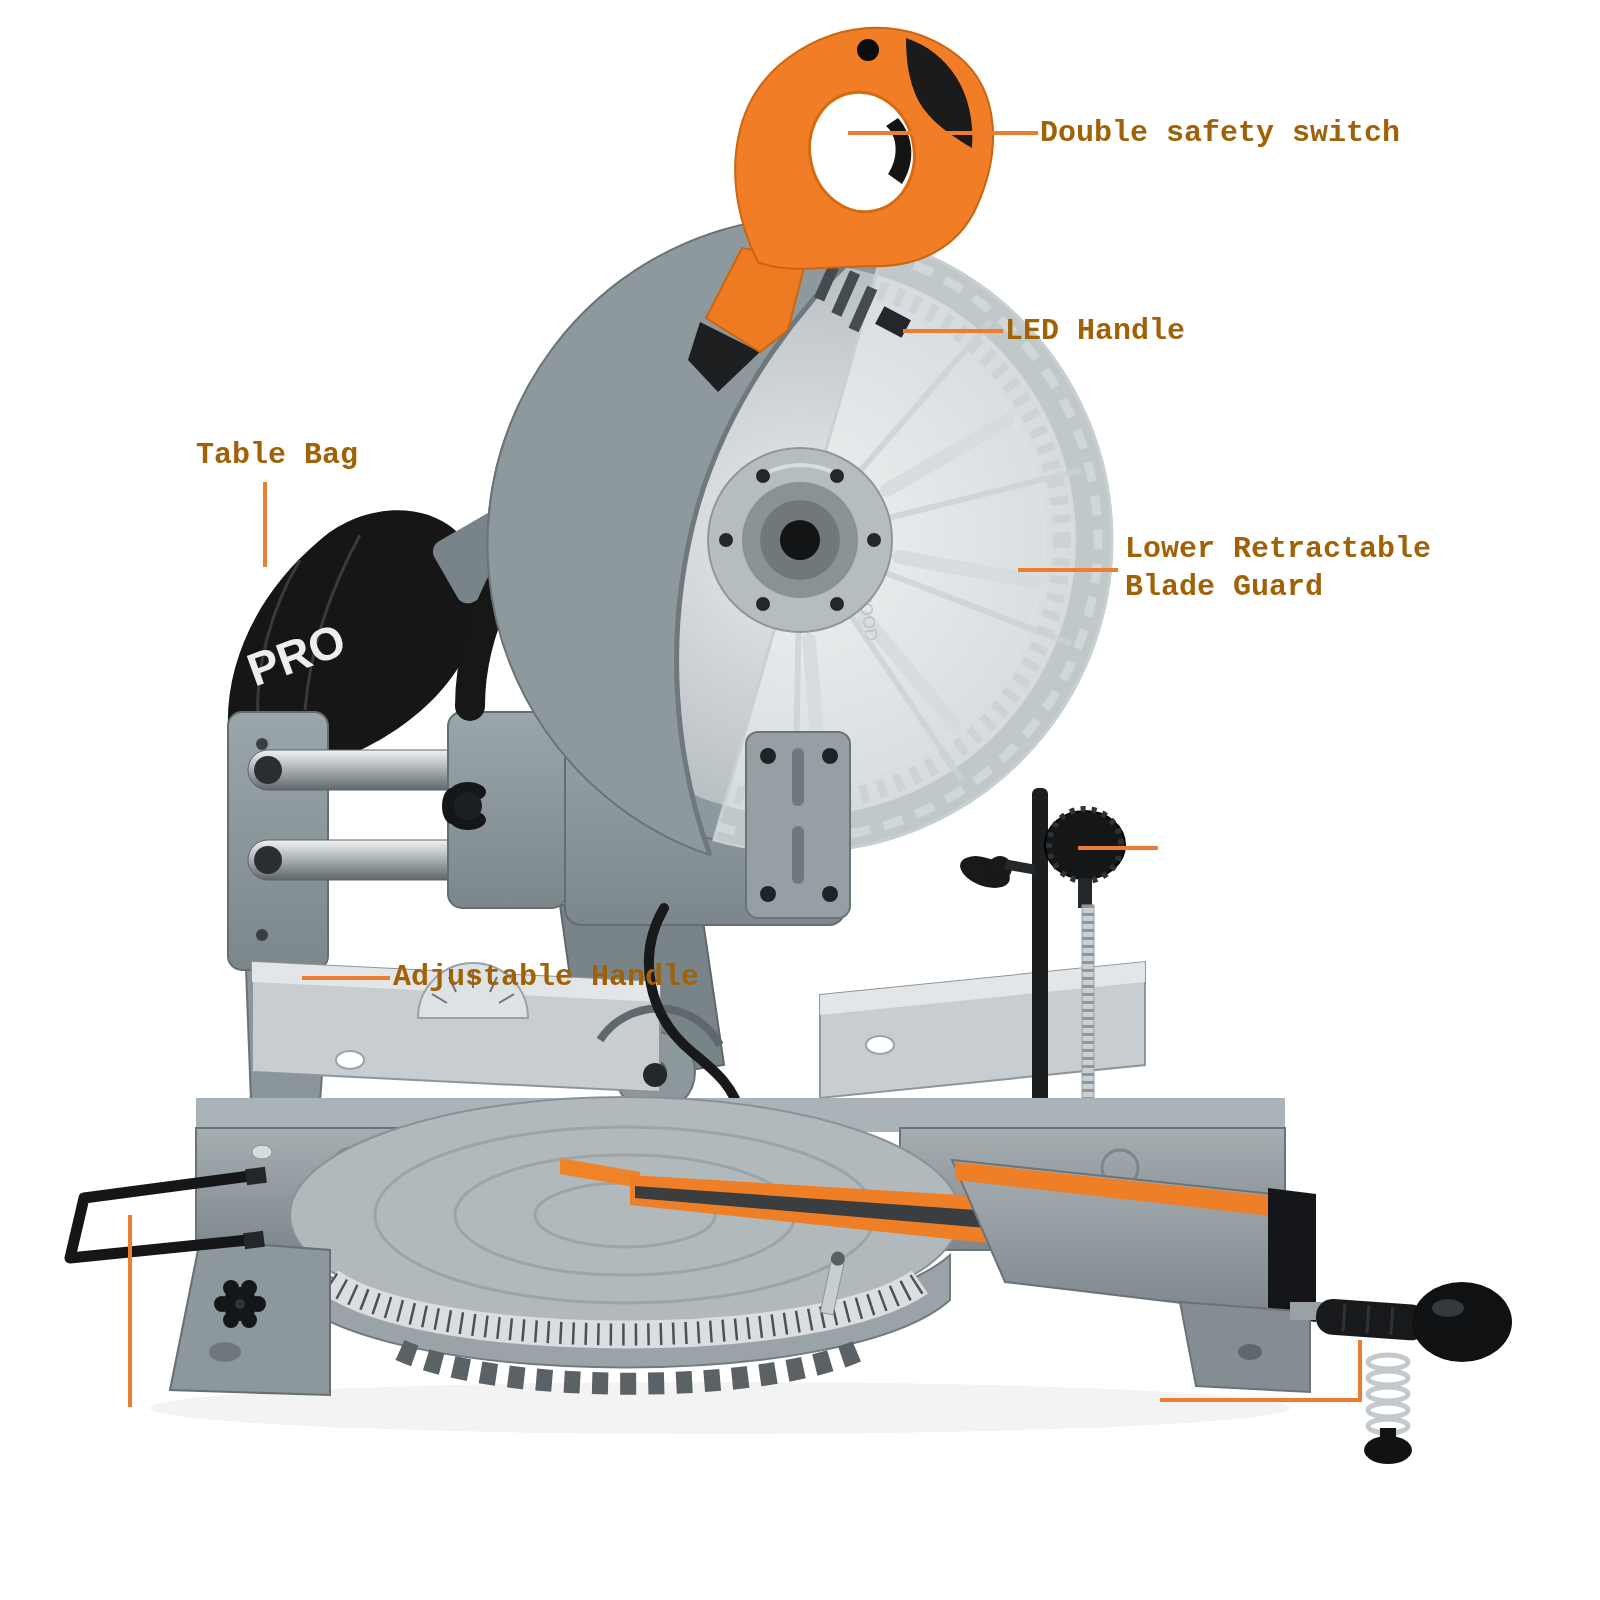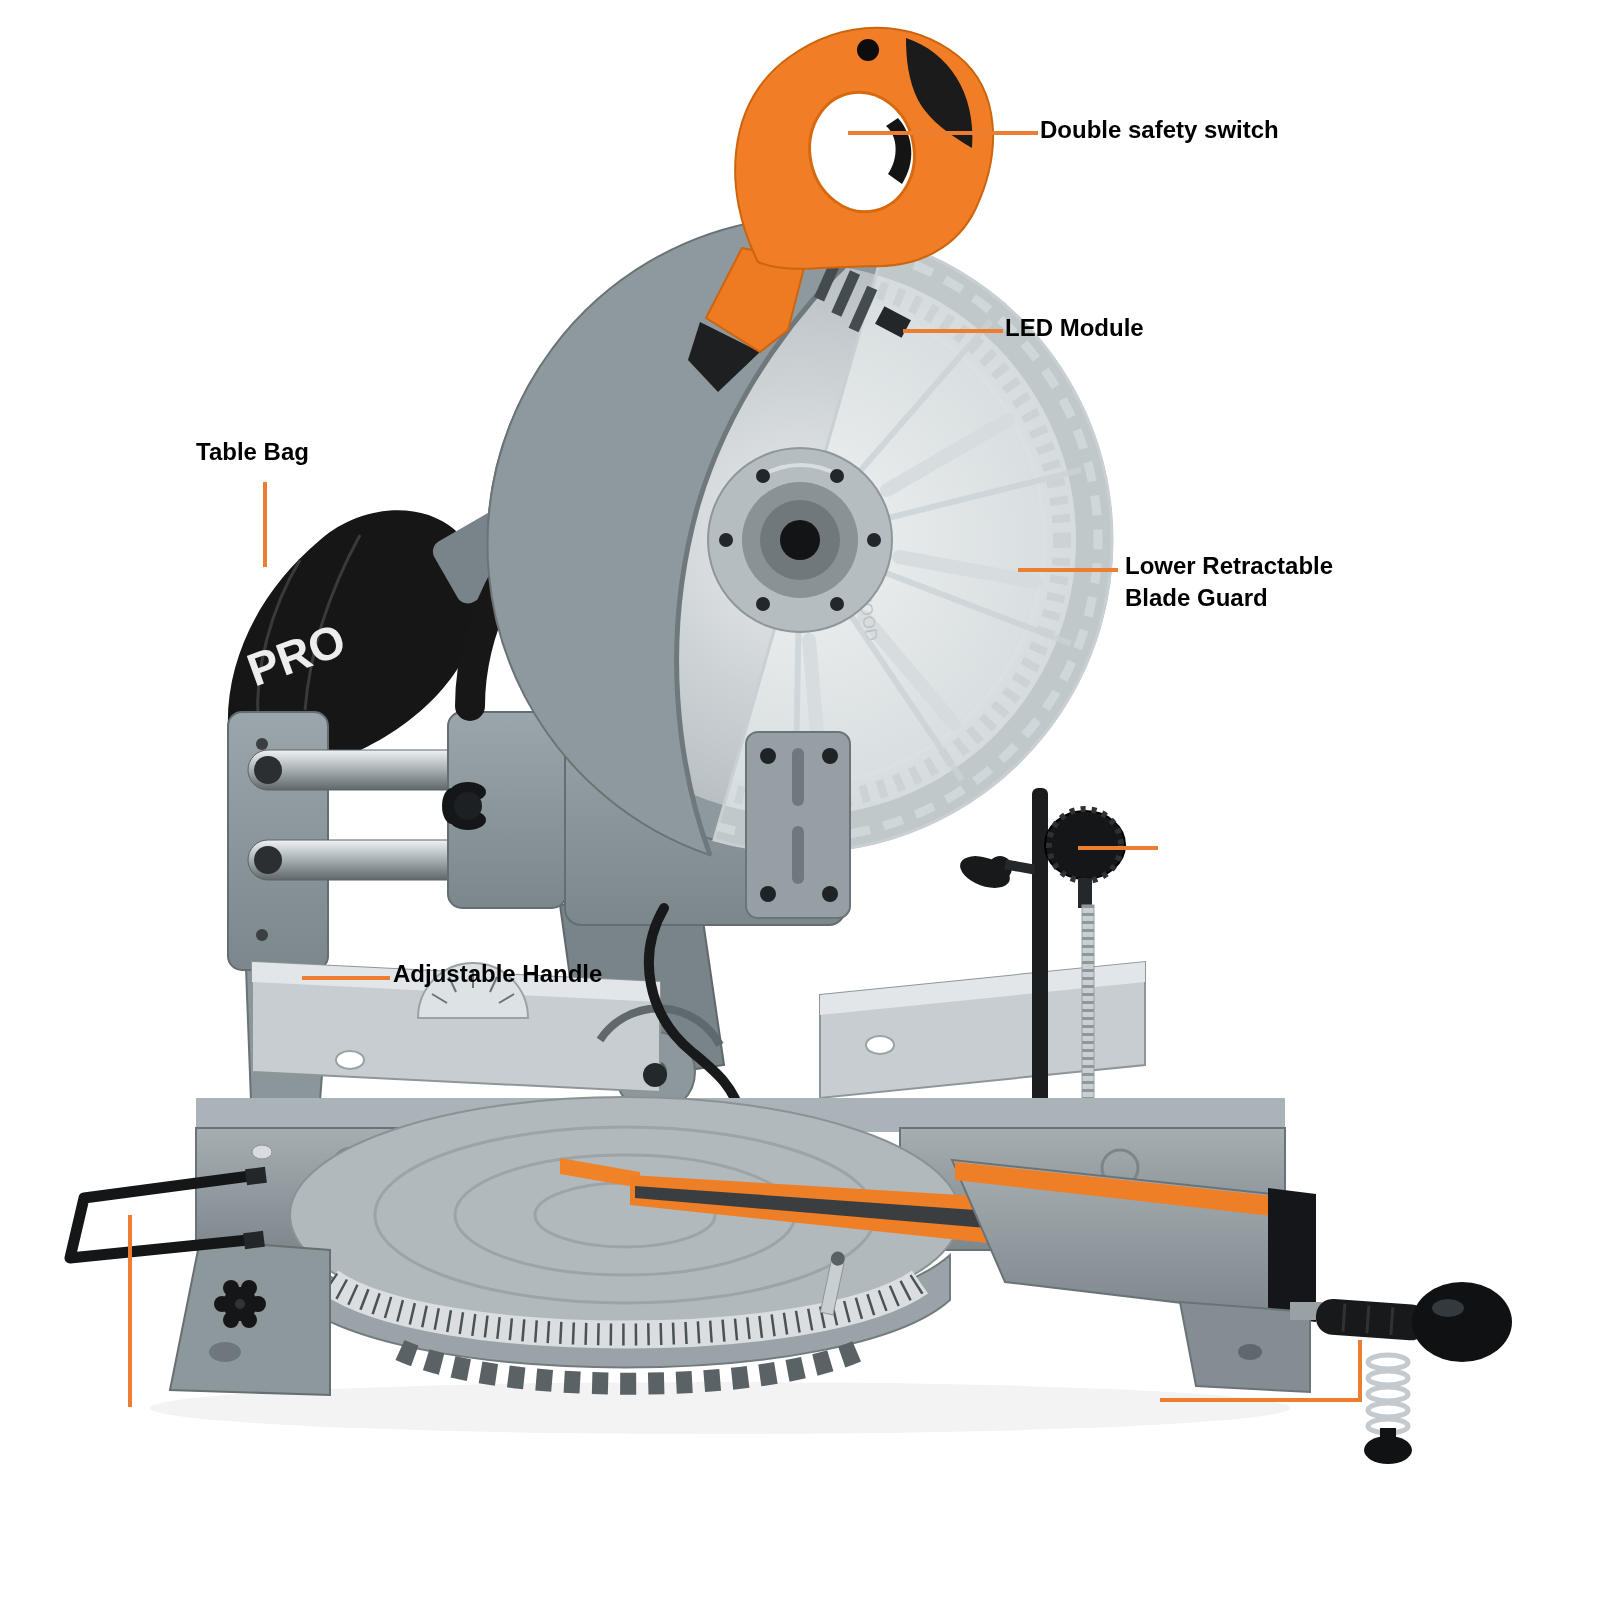--- a/index.html
+++ b/index.html
@@ -1,20 +1,20 @@
 <!DOCTYPE html>
 <html><head>
 <meta charset="utf-8">
 <style>
   html,body{margin:0;padding:0;background:#ffffff;}
   .canvas{position:relative;width:1600px;height:1600px;background:#ffffff;overflow:hidden;
           font-family:"Liberation Sans",sans-serif;}
   .machine-svg{position:absolute;left:0;top:0;}
-  .callout{position:absolute;font-weight:bold;font-size:24px;color:#000000;white-space:nowrap;
-           font-family:Liberation Sans, sans-serif;}
+  .callout{position:absolute;font-weight:bold;font-size:30px;color:#a16207;white-space:nowrap;
+           font-family:Liberation Mono, monospace;}
   .cline{position:absolute;background:#ED7D31;}
 </style>
 </head>
 <body>
 
 <div class="canvas">
 
 <svg class="machine-svg" width="1600" height="1600" viewBox="0 0 1600 1600">
   <defs>
     <linearGradient id="gRail" x1="0" y1="0" x2="0" y2="1">
@@ -285,21 +285,21 @@
 <div class="cline" style="left:903px;top:329px;width:100px;height:4px"></div>
 <div class="cline" style="left:263px;top:482px;width:4px;height:85px"></div>
 <div class="cline" style="left:1018px;top:568px;width:100px;height:4px"></div>
 <div class="cline" style="left:1078px;top:846px;width:80px;height:4px"></div>
 <div class="cline" style="left:302px;top:976px;width:88px;height:4px"></div>
 <div class="cline" style="left:128px;top:1215px;width:4px;height:192px"></div>
 <div class="cline" style="left:1160px;top:1398px;width:202px;height:4px"></div>
 <div class="cline" style="left:1358px;top:1340px;width:4px;height:62px"></div>
 
 <div class="callout" style="left:1040px;top:116px">Double safety switch</div>
-<div class="callout" style="left:1005px;top:314px">LED Module</div>
+<div class="callout" style="left:1005px;top:314px">LED Handle</div>
 <div class="callout" style="left:196px;top:438px">Table Bag</div>
-<div class="callout" style="left:1125px;top:552px">
+<div class="callout" style="left:1125px;top:532px">
   <div>Lower Retractable</div>
   <div style="margin-top:4px">Blade Guard</div>
 </div>
 <div class="callout" style="left:393px;top:960px">Adjustable Handle</div>
 
 </div>
 
 </body></html>

